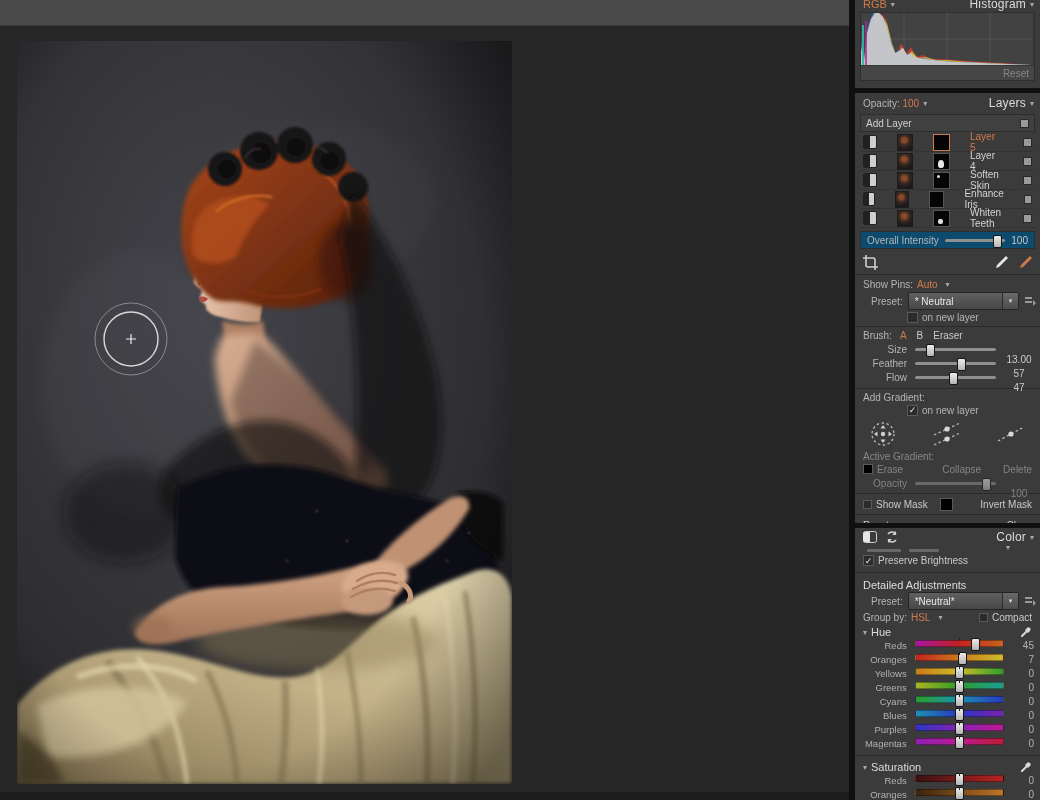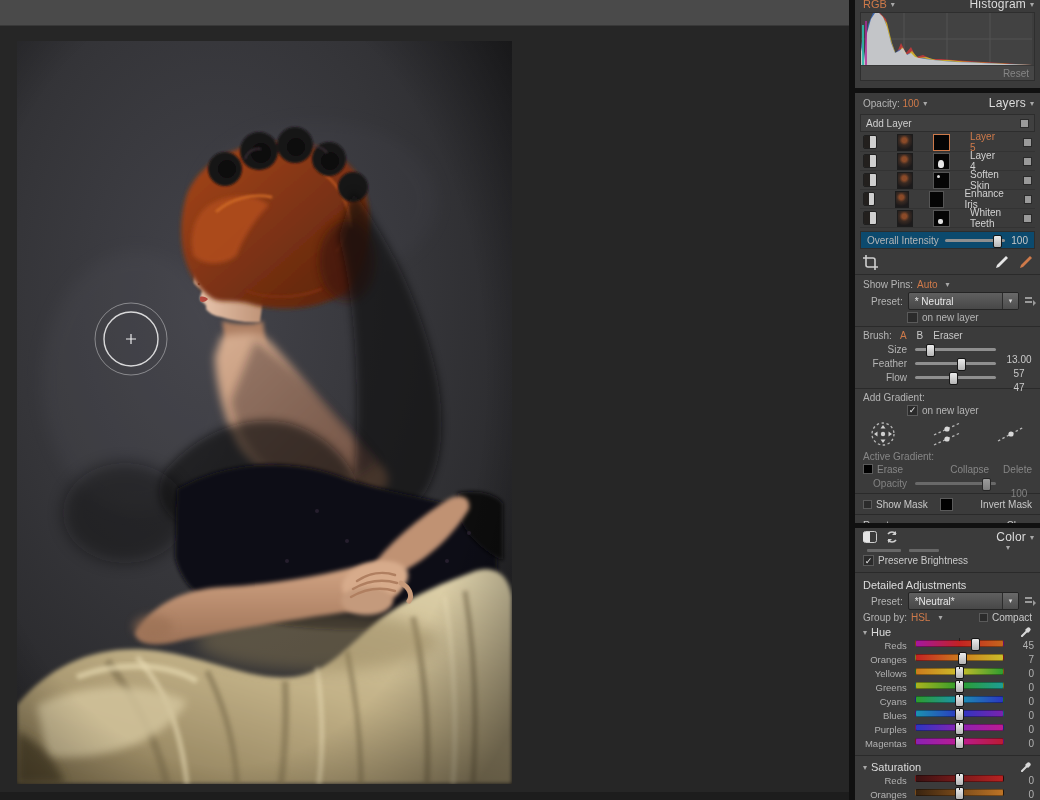--- a/index.html
+++ b/index.html
@@ -469,21 +469,21 @@
     </div>
 
     <div class="row" style="height:11px;text-align:center;">
       <span class="dim">Active Gradient:</span>
     </div>
     <div class="row" style="height:14px;">
       <span class="cb black" style="width:10px;height:10px;"></span>
       <span class="dim">Erase</span>
       <span style="flex:1"></span>
       <span class="dim">Collapse</span>
-      <span class="dim" style="margin-left:10px;">Delete</span>
+      <span class="dim" style="margin-left:18px;">Delete</span>
     </div>
     <div class="srow disabled">
       <span class="slbl">Opacity</span>
       <span class="track-wrap">
           <span class="track">
             <span class="handle" style="left:88%;"></span>
           </span>
         </span>
       <span class="sval">100</span>
     </div>

